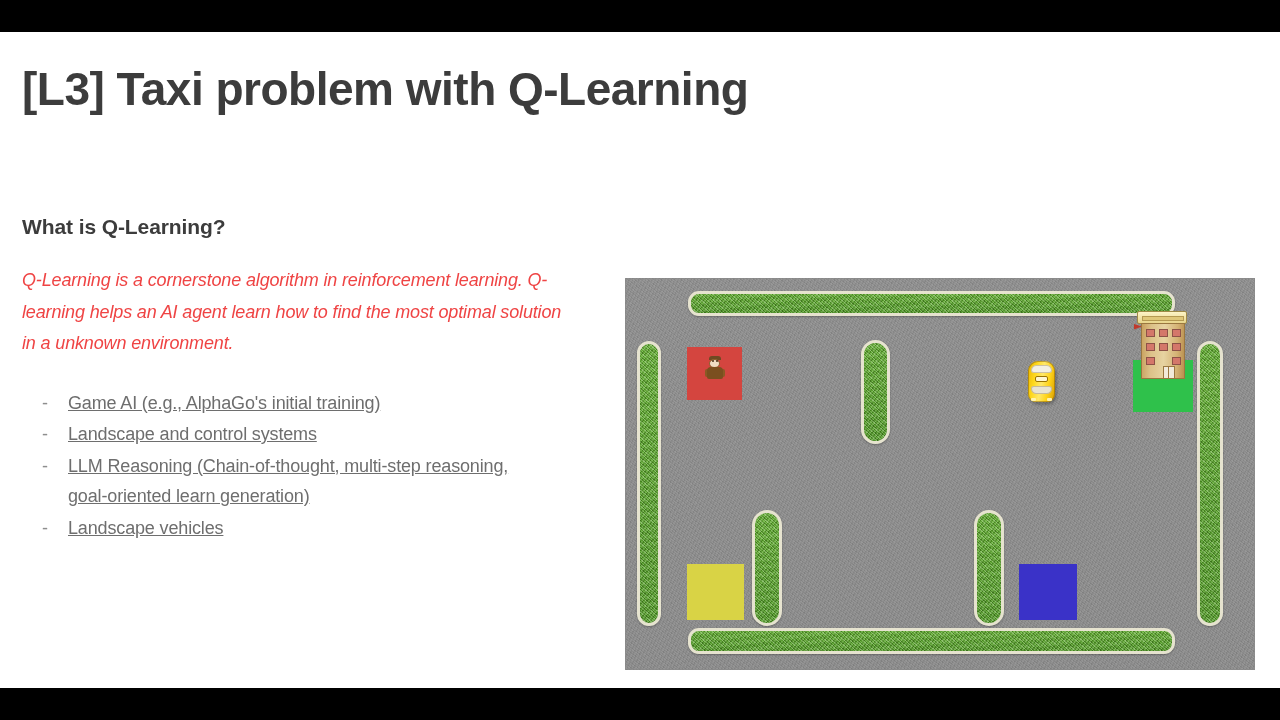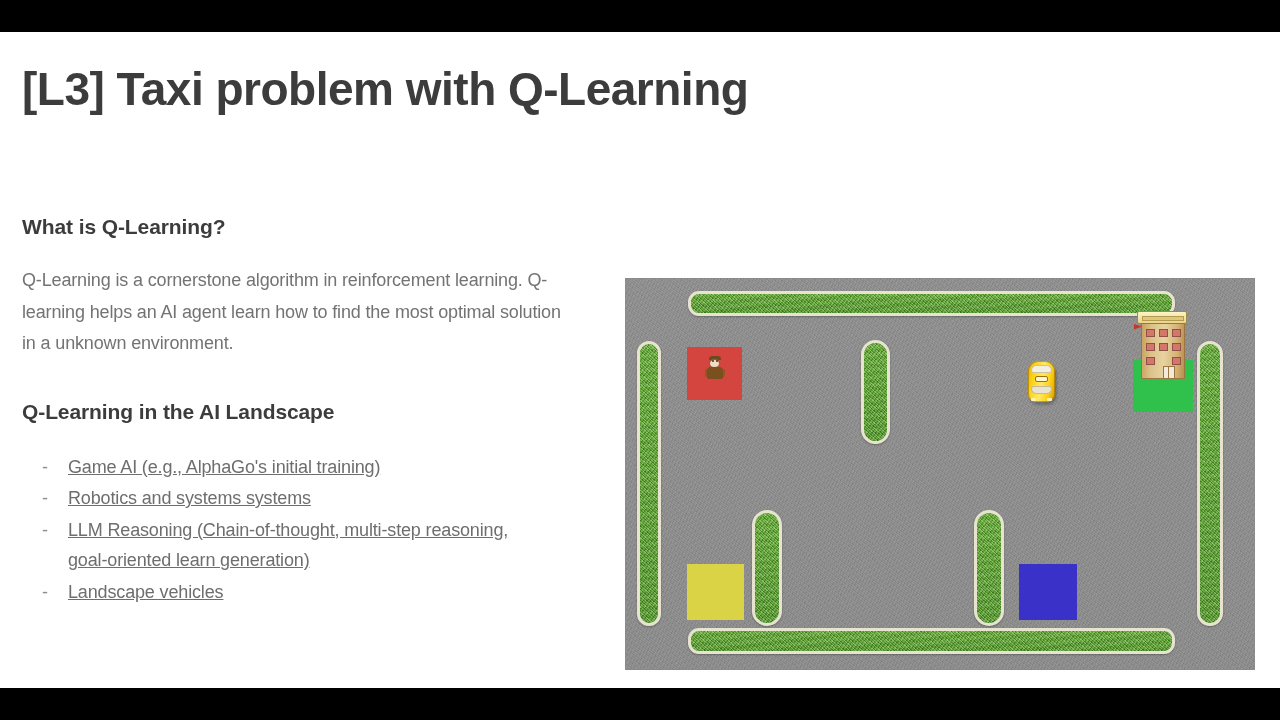--- a/index.html
+++ b/index.html
@@ -66,23 +66,24 @@
     font-weight: 700;
     color: #3c3c3c;
     letter-spacing: -0.1px;
     margin: 0;
   }
 
   #intro-paragraph {
     margin: 26px 0 0 0;
     font-size: 18px;
     line-height: 1.75;
-    color: #737373;
+    color: #ef4444;
     letter-spacing: -0.15px;
     width: 545px;
+    font-style: italic;
   }
 
   #landscape-heading {
     margin-top: 40px;
   }
 
   #bullet-list {
     list-style: none;
     margin: 28px 0 0 0;
     padding: 0;
@@ -308,30 +309,29 @@
   <div id="slide-canvas">
 
     <div id="slide-title">[L3] Taxi problem with Q-Learning</div>
 
     <div id="left-col">
 
       <h2 class="section-heading">What is Q-Learning?</h2>
 
       <p id="intro-paragraph">Q-Learning is a cornerstone algorithm in reinforcement learning. Q-learning helps an AI agent learn how to find the most optimal solution in a unknown environment.</p>
 
-      <h2 class="section-heading" id="landscape-heading">Q-Learning in the AI Landscape</h2>
 
       <ul id="bullet-list">
         <li>
           <span class="bullet-dash">-</span>
           <span class="bullet-text">Game AI (e.g., AlphaGo's initial training)</span>
         </li>
         <li>
           <span class="bullet-dash">-</span>
-          <span class="bullet-text">Robotics and systems systems</span>
+          <span class="bullet-text">Landscape and control systems</span>
         </li>
         <li>
           <span class="bullet-dash">-</span>
           <span class="bullet-text">LLM Reasoning (Chain-of-thought, multi-step reasoning, goal-oriented learn generation)</span>
         </li>
         <li>
           <span class="bullet-dash">-</span>
           <span class="bullet-text">Landscape vehicles</span>
         </li>
       </ul>

